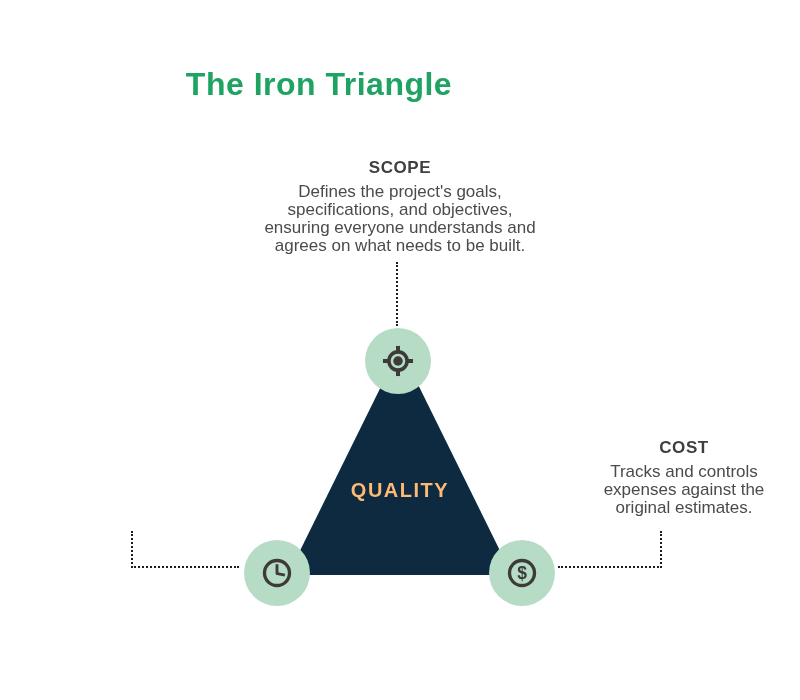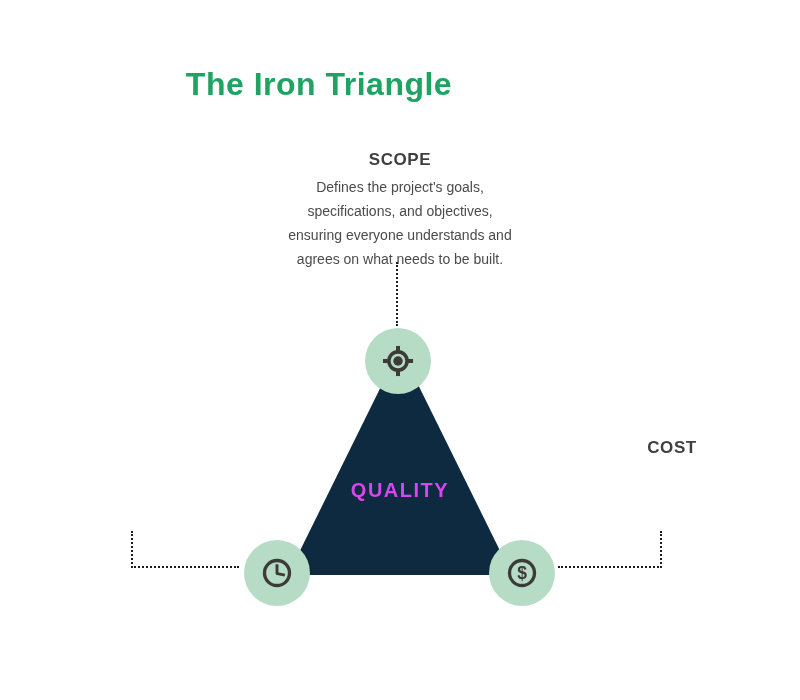--- a/index.html
+++ b/index.html
@@ -20,35 +20,35 @@
     text-align:center;font-size:32px;font-weight:700;
     color:var(--accent-green);letter-spacing:0.5px;
   }
 
   .node{position:absolute;text-align:center;}
   .node h2{
     font-size:17px;font-weight:700;color:var(--heading-gray);
     letter-spacing:0.6px;margin-bottom:5px;
   }
   .node p{
-    font-size:14px;line-height:24px;color:var(--body-gray);
+    font-size:17px;line-height:18px;color:var(--body-gray);
     white-space:pre-line;
   }
-  .node-scope{left:250px;top:150px;width:300px;text-align:center;}
+  .node-scope{left:250px;top:158px;width:300px;text-align:center;}
   .node-schedule{left:10px;top:438px;width:250px;}
-  .node-cost{left:572px;top:438px;width:200px;}
+  .node-cost{left:584px;top:438px;width:200px;}
 
   .triangle{
     position:absolute;left:288px;top:348px;width:224px;height:227px;
     background:var(--triangle-navy);
     clip-path:polygon(50% 0,100% 100%,0 100%);
   }
   .quality-label{
     position:absolute;left:0;top:131px;width:100%;
-    text-align:center;color:#d946ef;font-size:20px;font-weight:700;
+    text-align:center;color:#fdba74;font-size:20px;font-weight:700;
     letter-spacing:1.5px;
   }
 
   .circle{
     position:absolute;width:66px;height:66px;border-radius:50%;
     background:var(--circle-mint);
     display:flex;align-items:center;justify-content:center;
     color:var(--icon-dark);
   }
   .circle-target{left:365px;top:328px;}
@@ -84,20 +84,23 @@
 specifications, and objectives,
 ensuring everyone understands and
 agrees on what needs to be built.</p>
   </div>
 
   <div class="node node-schedule">
   </div>
 
   <div class="node node-cost">
     <h2>COST</h2>
+    <p>Tracks and controls
+expenses against the
+original estimates.</p>
   </div>
 
   <div class="connector-scope"></div>
   <div class="connector-schedule"></div>
   <div class="connector-cost"></div>
 
   <div class="triangle">
     <div class="quality-label">QUALITY</div>
   </div>
 

